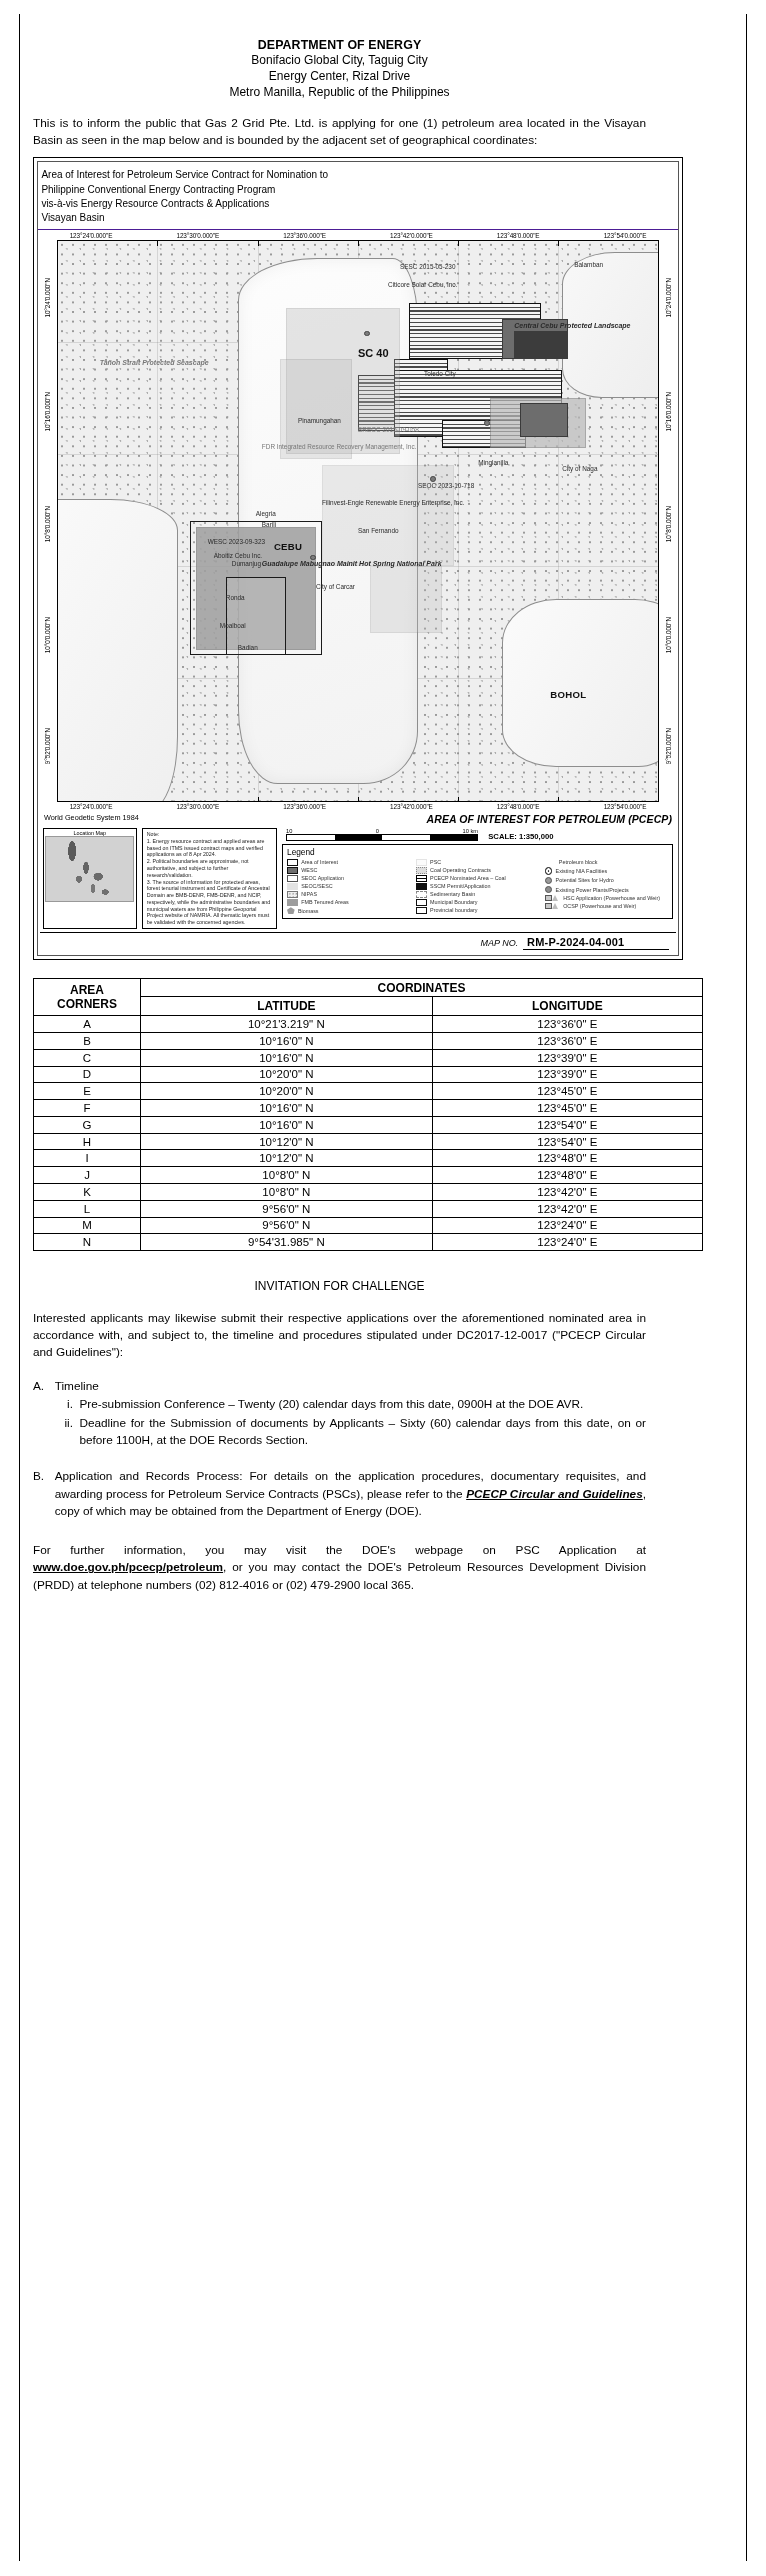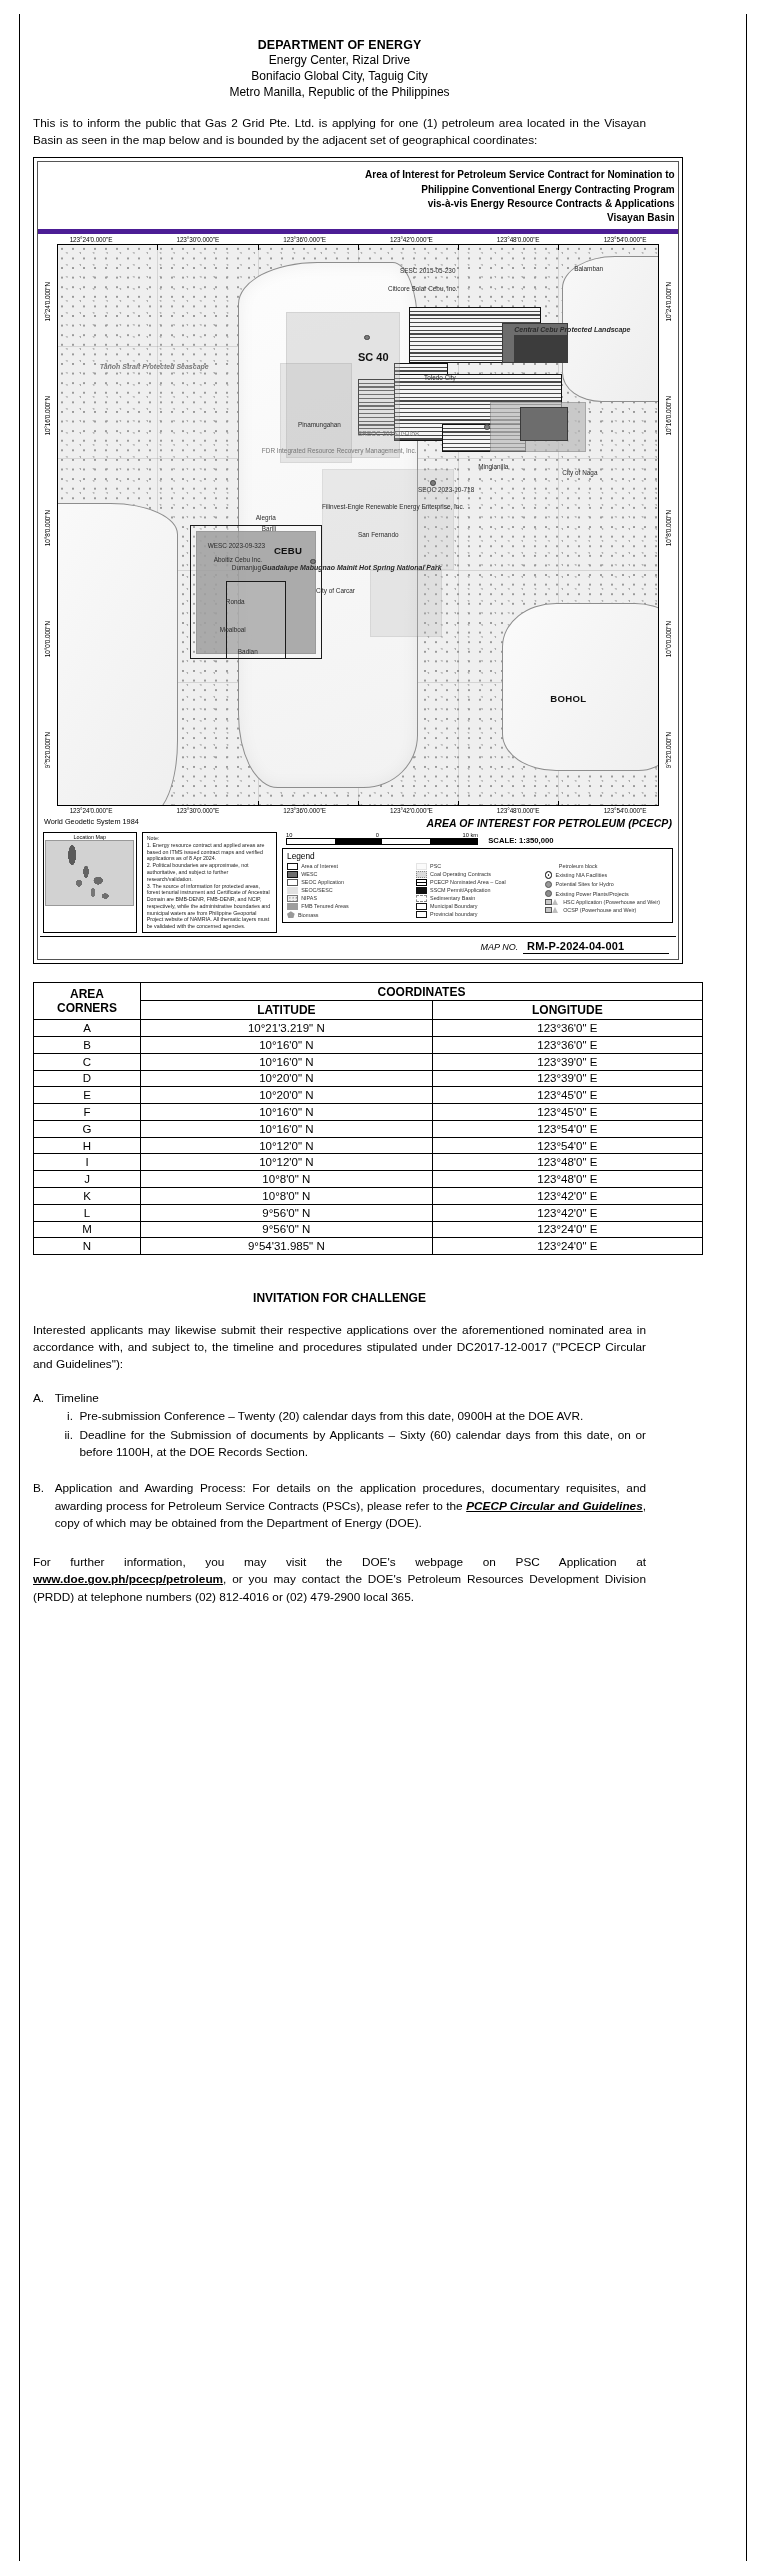--- a/index.html
+++ b/index.html
@@ -41,26 +41,26 @@
   
   .map-wrap {
     margin: 9px auto 0;
     width: 650px;
     border: 1.3px solid #000;
     background: #fff;
     padding: 2.6px;
   }
   .map-inner { border: 0.6px solid #555; padding: 0; }
   .map-title {
-    text-align: right;
-    font-weight: bold;
+    text-align: left;
+    font-weight: normal;
     font-size: 10px;
     line-height: 1.42;
     padding: 6.4px 3.8px 3.8px;
-    border-bottom: 5px solid #4c1d95;
+    border-bottom: 1px solid #4c1d95;
   }
   .axis-row {
     display: flex;
     justify-content: space-around;
     font-size: 6.4px;
     padding: 1.9px 0 1.3px;
     letter-spacing: -0.1px;
   }
   .map-body { display: flex; }
   .lat-col {
@@ -275,22 +275,22 @@
   .coord-table th, .coord-table td {
     border: 1px solid #000;
     text-align: center;
     padding: 1.9px 2.6px;
     font-weight: normal;
   }
   .coord-table th { font-weight: bold; font-size: 12px; }
   .th-corners { width: 107px; }
   
   .inv-title {
-    text-align: center; font-weight: bold; font-size: 12px;
-    margin-top: 36px;
+    text-align: center; font-weight: normal; font-size: 12px;
+    margin-top: 28px;
   }
   .para {
     font-size: 11.8px; line-height: 1.46; text-align: justify;
     margin-top: 16.6px;
   }
   .list-A { margin-top: 16.6px; font-size: 11.8px; line-height: 1.46; }
   .li-row { display: flex; gap: 6.4px; margin-top: 1.3px; }
   .li-mark { flex: 0 0 auto; }
   .li-mark.w1 { width: 15.3px; }
   .li-mark.w2 { width: 18px; text-align: right; }
@@ -302,22 +302,22 @@
 </style>
 </head>
 <body>
 
 <div class="page-frame"></div>
 
 <div class="content">
 
   <div class="hdr">
     <div class="dept">DEPARTMENT OF ENERGY</div>
+    <div class="line">Bonifacio Global City, Taguig City</div>
     <div class="line">Energy Center, Rizal Drive</div>
-    <div class="line">Bonifacio Global City, Taguig City</div>
     <div class="line">Metro Manilla, Republic of the Philippines</div>
   </div>
 
 
   <div class="intro">This is to inform the public that Gas 2 Grid Pte. Ltd. is applying for one (1) petroleum area located in the Visayan Basin as seen in the map below and is bounded by the adjacent set of geographical coordinates:</div>
 
   <div class="map-wrap">
     <div class="map-inner">
 
       <div class="map-title">
@@ -698,20 +698,20 @@
       <div class="li-row">
         <span class="li-mark w2">ii.</span>
         <span class="li-text">Deadline for the Submission of documents by Applicants – Sixty (60) calendar days from this date, on or before 1100H, at the DOE Records Section.</span>
       </div>
     </div>
   </div>
 
   <div class="list-A" style="margin-top:19px;">
     <div class="li-row">
       <span class="li-mark w1">B.</span>
-      <span class="li-text jb"><span>Application and Awarding Process: For details on the application procedures, documentary requisites, and awarding process for Petroleum Service Contracts (PSCs), please refer to the </span><a class="bold-ital-u" href="#" style="color:#000;">PCECP Circular and Guidelines</a><span>, copy of which may be obtained from the Department of Energy (DOE).</span></span>
+      <span class="li-text jb"><span>Application and Records Process: For details on the application procedures, documentary requisites, and awarding process for Petroleum Service Contracts (PSCs), please refer to the </span><a class="bold-ital-u" href="#" style="color:#000;">PCECP Circular and Guidelines</a><span>, copy of which may be obtained from the Department of Energy (DOE).</span></span>
     </div>
   </div>
 
   <div class="para" style="margin-top:22px;"><span>For further information, you may visit the DOE's webpage on PSC Application at </span><a class="bold-u" href="#" style="color:#000;">www.doe.gov.ph/pcecp/petroleum</a><span>, or you may contact the DOE's Petroleum Resources Development Division (PRDD) at telephone numbers (02) 812-4016 or (02) 479-2900 local 365.</span></div>
 
 </div>
 
 
 </body></html>

